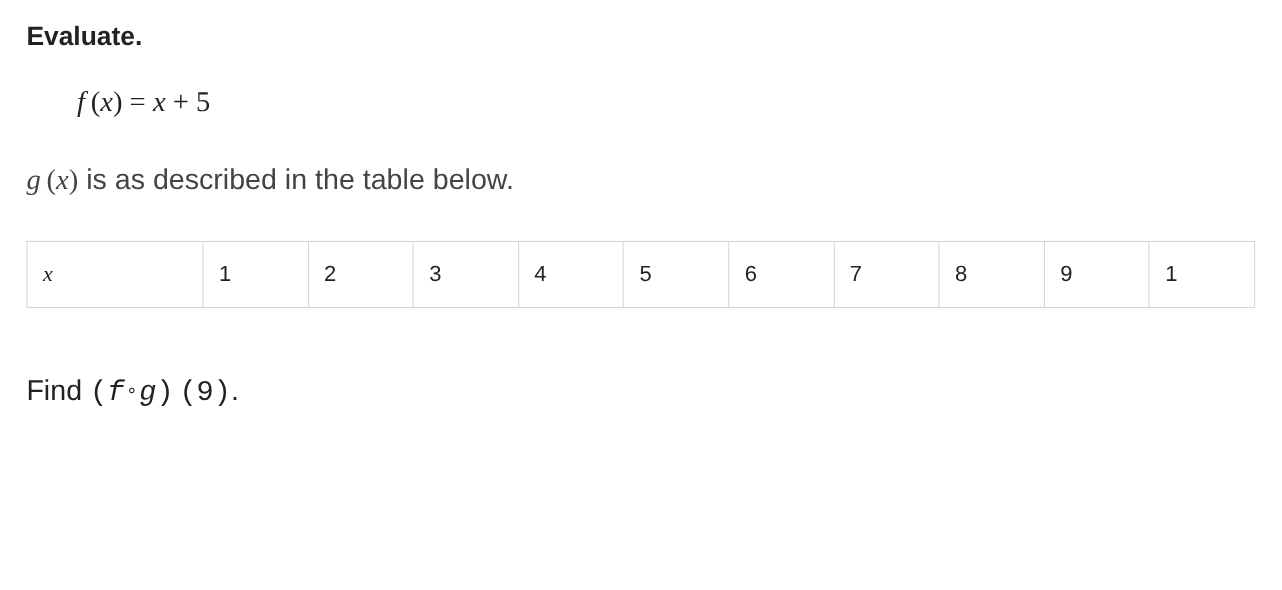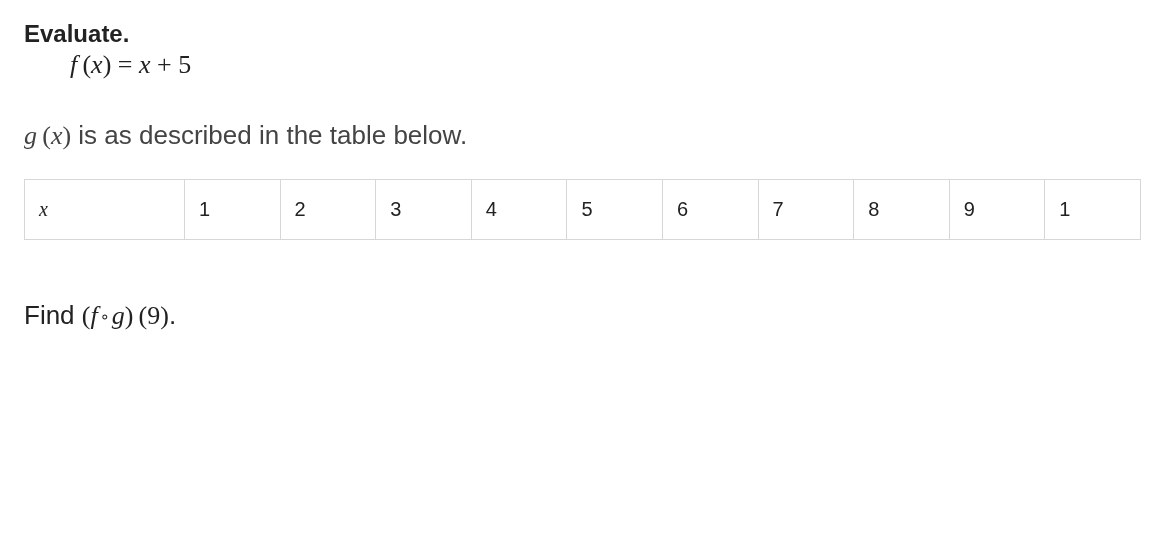--- a/index.html
+++ b/index.html
@@ -10,37 +10,37 @@
     body {
       font-family: Arial, Helvetica, sans-serif;
       background: #ffffff;
       padding: 20px 24px;
       width: 1165px;
       color: #222;
     }
     .heading {
       font-weight: bold;
       font-size: 24px;
-      margin-bottom: 2px;
+      margin-bottom: 30px;
       color: #222;
     }
     .math-line {
       font-family: "Times New Roman", Georgia, serif;
       font-size: 26px;
       margin-bottom: 40px;
       color: #222;
       margin-left: 46px;
     }
     .math-i {
       font-style: italic;
     }
     .text-line {
       font-size: 26px;
       color: #444;
-      margin-bottom: 28px;
+      margin-bottom: 40px;
     }
     .text-line .math-inline {
       font-family: "Times New Roman", Georgia, serif;
     }
     table {
       border-collapse: collapse;
       width: 100%;
       margin-bottom: 60px;
     }
     td {
@@ -56,21 +56,21 @@
       width: 160px;
     }
     td.label-cell .paren {
       font-style: normal;
     }
     .find-line {
       font-size: 26px;
       color: #222;
     }
     .find-line .math-inline {
-      font-family: Liberation Serif, serif;
+      font-family: Liberation Mono, monospace;
     }
     .circ {
       font-size: 16px;
       vertical-align: middle;
       position: relative;
       top: -2px;
       padding: 0 2px;
     }
   </style>
 </head>

